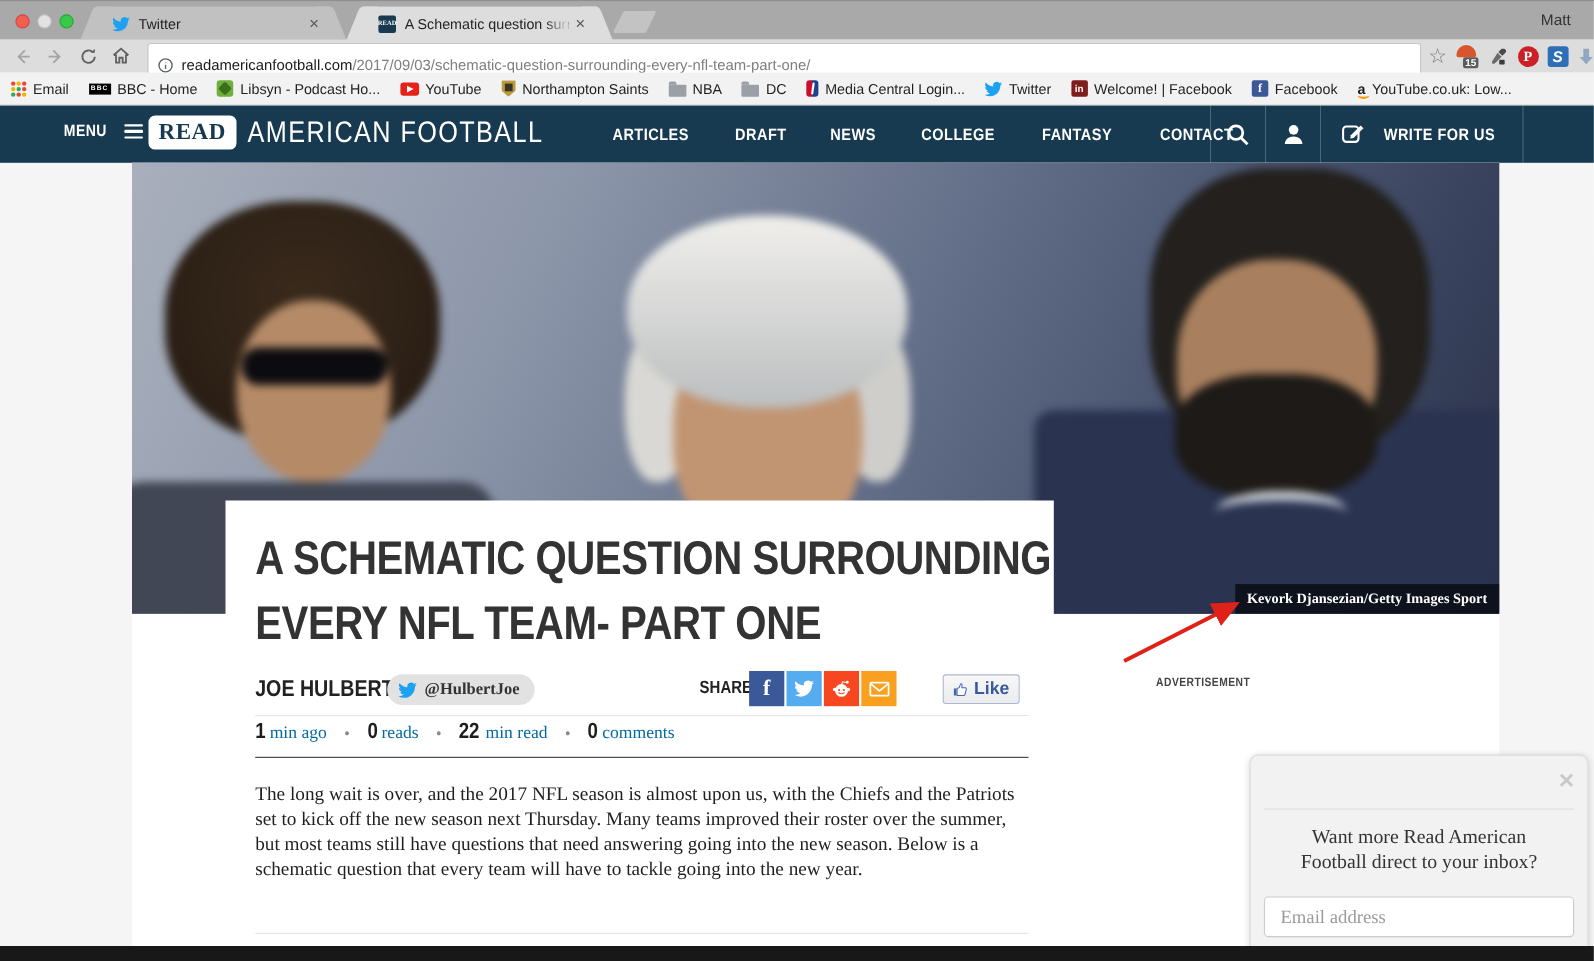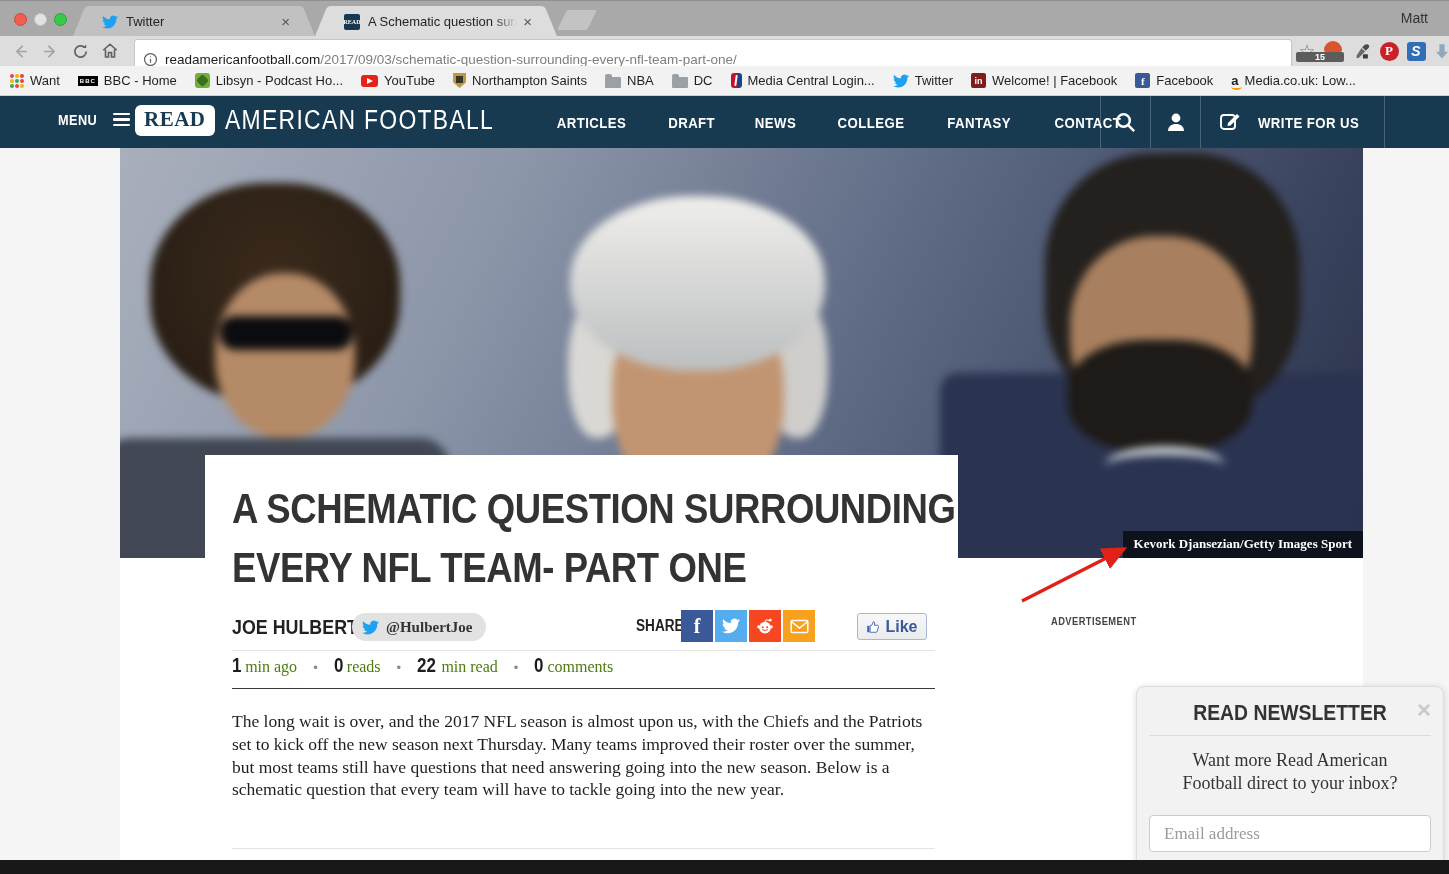--- a/index.html
+++ b/index.html
@@ -33,21 +33,21 @@
 
   .toolbar { position:absolute; left:0; top:36px; width:1449px; height:30px; background:#dddddd; }
   .navbtn { position:absolute; top:3px; width:24px; height:24px; display:flex; align-items:center; justify-content:center; }
   .urlbar { position:absolute; left:134px; top:3px; width:1158px; height:40px; background:#fff; border:1px solid #c6c6c6; border-radius:3px; display:flex; align-items:center; padding:0 8px; }
   .url-domain { font-size:13.5px; color:#1b1b1b; margin-left:7px; }
   .url-path { font-size:13.5px; color:#7e7e7e; }
   .ext { position:absolute; top:4px; width:22px; height:22px; display:flex; align-items:center; justify-content:center; }
   .star { left:1296px; color:#7a7a7a; font-size:19px; }
   .ext-gauge { left:1322px; }
   .gauge-top { position:absolute; left:2px; top:1px; width:18px; height:11px; background:#d9552e; border-radius:9px 9px 2px 2px; }
-  .gauge-badge { position:absolute; right:0px; bottom:0px; background:#5c5c5c; color:#fff; font-size:9px; font-weight:700; padding:0 19px; border-radius:2px; }
+  .gauge-badge { position:absolute; right:0px; bottom:0px; background:#5c5c5c; color:#fff; font-size:9px; font-weight:700; padding:0 2px; border-radius:2px; }
   .ext-dropper { left:1350px; }
   .ext-pin { left:1378px; }
   .pin-circle { width:19px; height:19px; border-radius:50%; background:#cb2027; color:#fff; font-weight:700; font-size:13px; display:flex; align-items:center; justify-content:center; font-family:"Liberation Serif",serif; }
   .ext-s { left:1405px; }
   .s-square { width:19px; height:19px; border-radius:3px; background:#2f6fb7; color:#fff; font-weight:700; font-size:14px; display:flex; align-items:center; justify-content:center; font-style:italic; }
   .ext-dl { left:1431px; }
 
   .bookmarks { position:absolute; left:0; top:66px; width:1449px; height:30px; background:#f2f2f2; border-bottom:1px solid #cfcfcf; display:flex; align-items:center; padding-left:10px; }
   .bm { display:flex; align-items:center; margin-right:18px; }
   .bm-label { font-size:13px; color:#1f1f1f; margin-left:6px; white-space:nowrap; }
@@ -126,21 +126,21 @@
   .sb-em { left:551px; background:var(--email_orange,#f9a01f); }
   .sb-fb .f { color:#fff; font-family:"Liberation Serif",serif; font-weight:700; font-size:20px; }
   .like-btn { position:absolute; left:625px; top:3px; width:70px; height:27px; background:linear-gradient(#f8f8f9,#e9ebee); border:1px solid #aab8d0; border-radius:3px; display:flex; align-items:center; justify-content:center; gap:5px; }
   .like-btn span { color:var(--like_blue,#4267b2); font-size:16px; font-weight:700; }
 
   .rule-light { position:absolute; left:232px; width:703px; border-top:1px solid #e4e4e4; }
   .rule-dark { position:absolute; left:232px; width:703px; border-top:1px solid #3a3a3a; }
 
   .meta-row { position:absolute; left:232px; top:654px; width:703px; display:flex; align-items:baseline; }
   .meta-num { font-size:20px; color:#1d1d1d; }
-  .meta-word { font-family:"Liberation Serif",serif; font-size:16px; color:#4d7c0f; margin-left:2px; }
+  .meta-word { font-family:"Liberation Serif",serif; font-size:16px; color:#0369a1; margin-left:2px; }
   .meta-dot { color:#8a8a8a; font-size:13px; margin:0 16px; }
 
   .body-para { position:absolute; left:232px; top:710px; width:705px; font-family:"Liberation Serif",serif; font-size:17.5px; line-height:1.3; color:#1f1f1f; z-index:6; }
   .sep-hr { top:848px; }
 
   .ad-label { position:absolute; left:1051px; top:615px; font-size:11px; color:#444; letter-spacing:.5px; }
 
   
   .newsletter { position:absolute; left:1136px; top:686px; width:308px; height:188px; background:var(--newsletter_bg,#f2f2f2); border:1px solid #ddd; border-radius:8px; box-shadow:0 1px 6px rgba(0,0,0,.15); z-index:40; }
   .nl-title { position:absolute; left:0; right:0; top:13px; text-align:center; font-size:22px; color:#333; }
@@ -239,21 +239,21 @@
       <span style="background:#e8453c"></span>
         <span style="background:#f5b400"></span>
         <span style="background:#e8453c"></span>
       <span style="background:#f5b400"></span>
         <span style="background:#34a853"></span>
         <span style="background:#e8453c"></span>
       <span style="background:#34a853"></span>
         <span style="background:#e8453c"></span>
         <span style="background:#f5b400"></span>
     </div>
-    <span class="bm-label">Want</span>
+    <span class="bm-label">Email</span>
   </div>
   <div class="bm">
     <span class="bbc-ic">BBC</span>
     <span class="bm-label">BBC - Home</span>
   </div>
   <div class="bm">
     <span class="libsyn-ic"></span>
     <span class="bm-label">Libsyn - Podcast Ho...</span>
   </div>
   <div class="bm">
@@ -285,21 +285,21 @@
   <div class="bm">
     <span class="li-ic">in</span>
     <span class="bm-label">Welcome! | Facebook</span>
   </div>
   <div class="bm">
     <span class="fb-ic">f</span>
     <span class="bm-label">Facebook</span>
   </div>
   <div class="bm">
     <span class="amz-ic">a</span>
-    <span class="bm-label">Media.co.uk: Low...</span>
+    <span class="bm-label">YouTube.co.uk: Low...</span>
   </div>
 </div>
 
 <div class="site-header">
   <div class="menu-wrap">
     <span class="menu-label cond">MENU</span>
     <span class="burger">
         <span></span>
         <span></span>
         <span></span>
@@ -436,21 +436,20 @@
 
 <div class="rule-dark" style="top:688px;"></div>
 
 <p class="body-para">The long wait is over, and the 2017 NFL season is almost upon us, with the Chiefs and the Patriots set to kick off the new season next Thursday. Many teams improved their roster over the summer, but most teams still have questions that need answering going into the new season. Below is a schematic question that every team will have to tackle going into the new year.</p>
 
 <div class="rule-light sep-hr"></div>
 
 <div class="ad-label cond">ADVERTISEMENT</div>
 
 <div class="newsletter">
-  <div class="nl-title"><span class="cond-c">READ NEWSLETTER</span></div>
   <div class="nl-close">×</div>
   <div class="nl-rule"></div>
   <div class="nl-text">
     <span>Want more Read American</span><br>
     <span>Football direct to your inbox?</span>
   </div>
   <input class="nl-input" placeholder="Email address" style="">
 </div>
 
 <div class="bottom-bar"></div>

